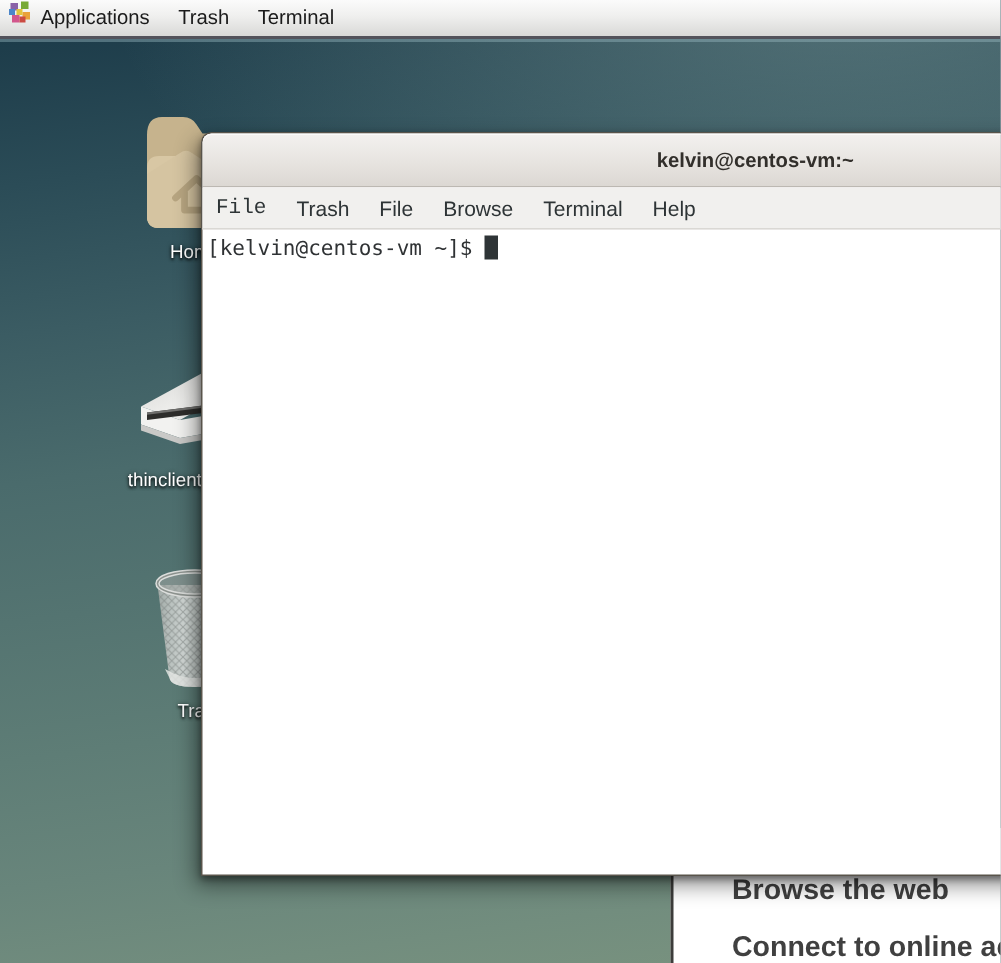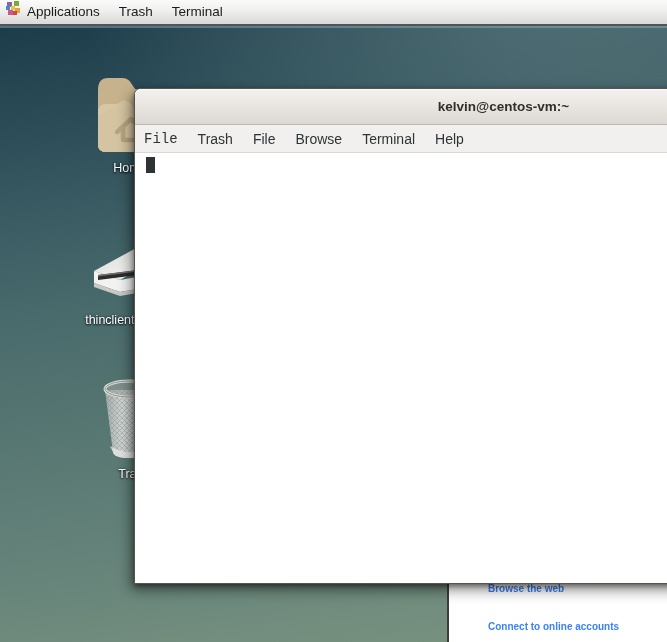--- a/index.html
+++ b/index.html
@@ -57,21 +57,21 @@
 
   
   .bg-window {
     position: absolute; left: 447px; top: 552px; width: 240px; height: 110px;
     background: #ffffff;
     border-left: 2px solid #3d3d3b;
     z-index: 5;
   }
   .bg-link {
     position: absolute; left: 39px;
-    font-size: 10px; font-weight: bold; color: #3b82f6;
+    font-size: 19px; font-weight: bold; color: #404040;
     white-space: nowrap; cursor: pointer;
   }
   .bg-link.l1 { top: 31px; }
   .bg-link.l2 { top: 69px; }
 
   
   .terminal {
     position: absolute; left: 134px; top: 88px; width: 737px; height: 494px;
     background: #ffffff;
     border: 1px solid #59544b;
@@ -177,21 +177,21 @@
   </div>
   <div class="menubar">
     <span class="mitem">File</span>
     <span class="mitem">Trash</span>
     <span class="mitem">File</span>
     <span class="mitem">Browse</span>
     <span class="mitem">Terminal</span>
     <span class="mitem">Help</span>
   </div>
   <div class="term-body">
-    <span class="term-cursor"></span>
+    <span>[kelvin@centos-vm ~]$</span><span class="term-cursor"></span>
   </div>
 </div>
 
 <div class="panel">
   <svg class="panel-appicon" viewBox="0 0 16 16">
     <rect x="2" y="2" width="5" height="5" fill="#8a62a8"></rect>
     <rect x="9" y="1" width="5" height="5" fill="#78aa35"></rect>
     <rect x="10" y="8" width="5" height="5" fill="#e9a23b"></rect>
     <rect x="3" y="10" width="5" height="5" fill="#d2568c"></rect>
     <rect x="1" y="6" width="4" height="4" fill="#4d86c9"></rect>

